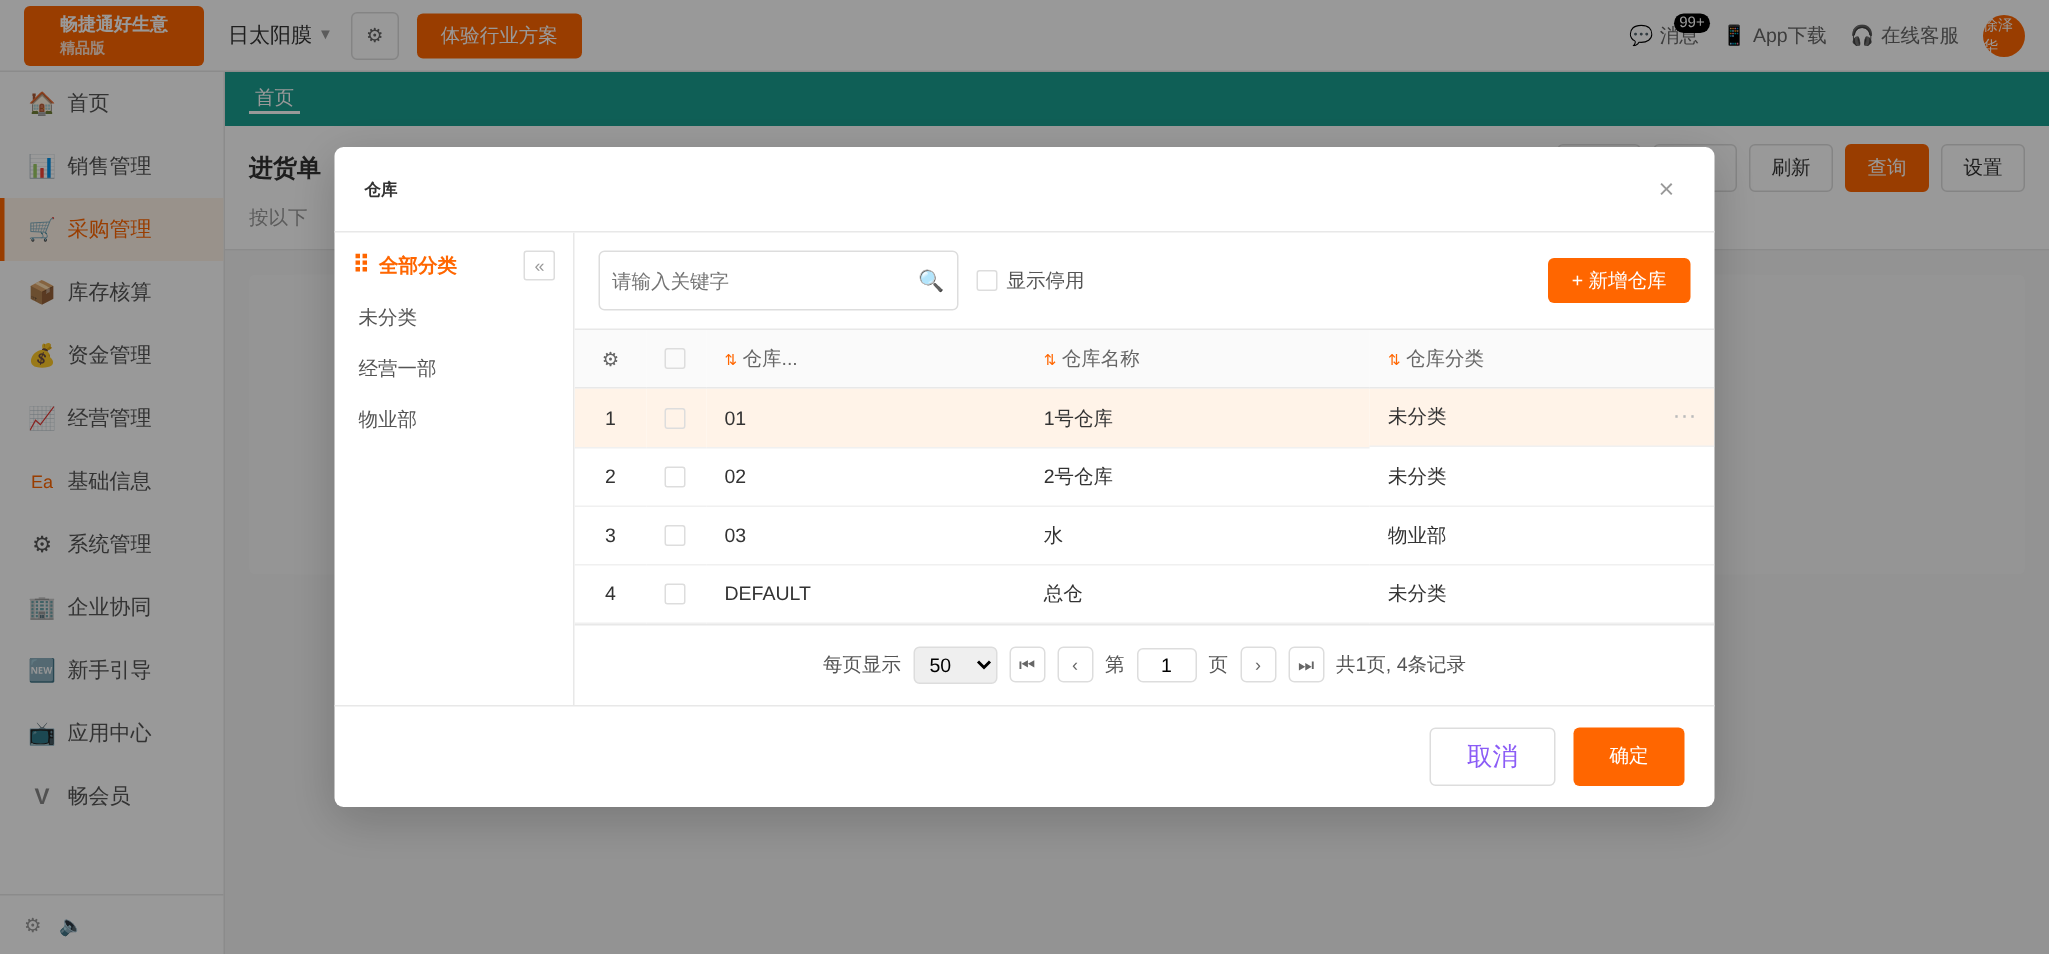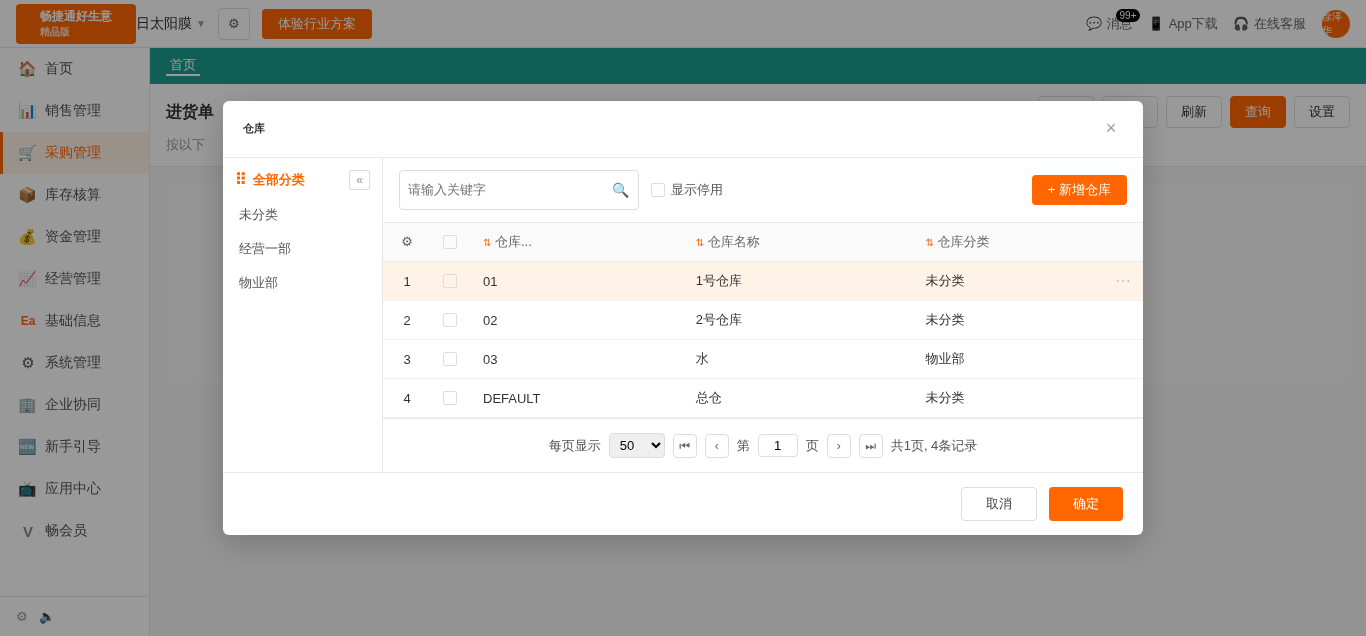--- a/index.html
+++ b/index.html
@@ -20,20 +20,21 @@
       width: 120px;
       height: 40px;
       background: #f60;
       border-radius: 4px;
       display: flex;
       align-items: center;
       justify-content: center;
       color: white;
       font-size: 11px;
       font-weight: bold;
+      margin-right: 16px;
       flex-shrink: 0;
     }
     .topbar-store {
       display: flex;
       align-items: center;
       color: #333;
       font-size: 14px;
       cursor: pointer;
       margin-right: 12px;
     }
@@ -357,22 +358,22 @@
       display: flex;
       justify-content: flex-end;
       gap: 12px;
     }
     .btn-cancel {
       padding: 7px 24px;
       border: 1px solid #ddd;
       border-radius: 4px;
       background: white;
       cursor: pointer;
-      font-size: 13px;
-      color: #404040;
+      font-size: 17px;
+      color: #8b5cf6;
     }
     .btn-confirm {
       padding: 7px 24px;
       border: none;
       border-radius: 4px;
       background: #f60;
       color: white;
       cursor: pointer;
       font-size: 13px;
     }
@@ -440,21 +441,21 @@
     </div>
     <div class="sidebar-item">
       <span class="sidebar-icon">💰</span>
       <span>资金管理</span>
     </div>
     <div class="sidebar-item">
       <span class="sidebar-icon">📈</span>
       <span>经营管理</span>
     </div>
     <div class="sidebar-item">
-      <span class="sidebar-icon" style="font-size:12px;font-weight:bold;color:#f60;">Ea</span>
+      <span class="sidebar-icon" style="font-size:12px;font-weight:normal;color:#f60;">Ea</span>
       <span>基础信息</span>
     </div>
     <div class="sidebar-item">
       <span class="sidebar-icon">⚙</span>
       <span>系统管理</span>
     </div>
     <div class="sidebar-item">
       <span class="sidebar-icon">🏢</span>
       <span>企业协同</span>
     </div>

